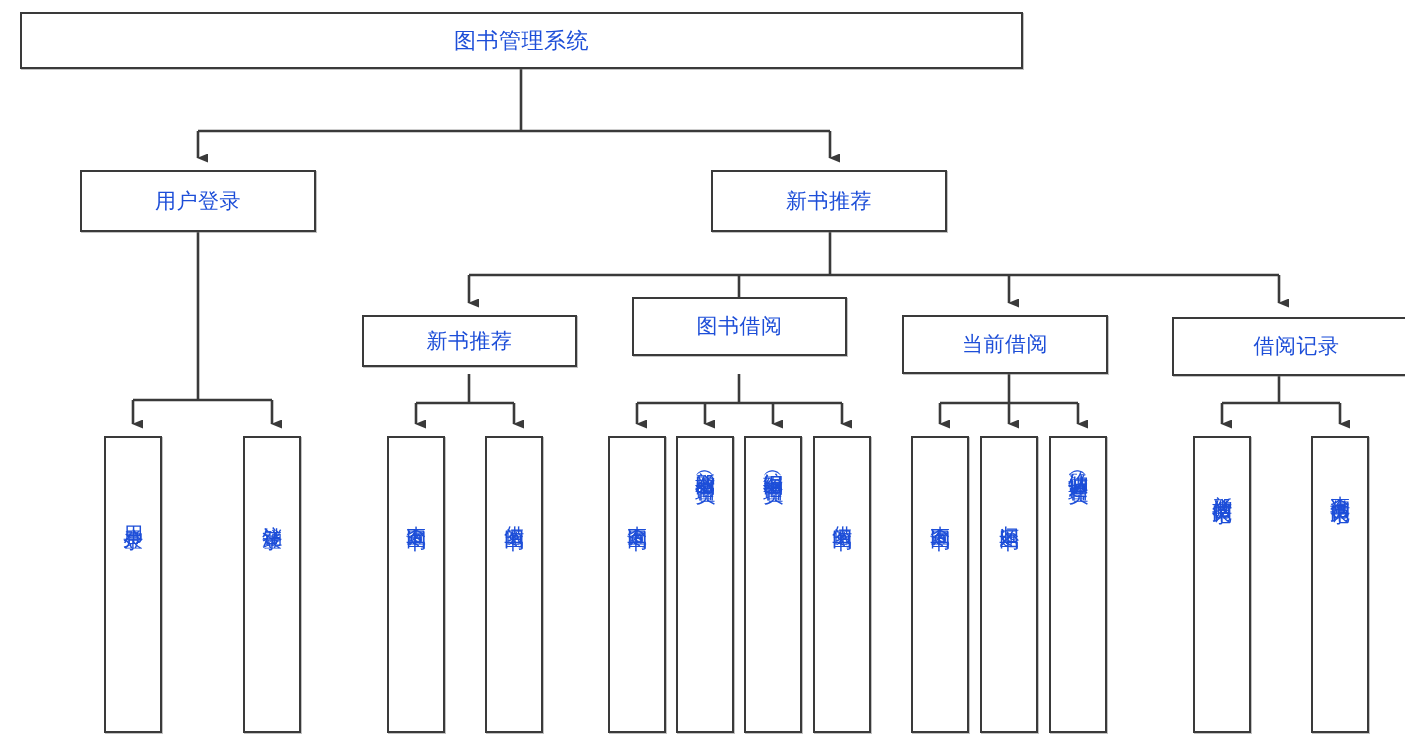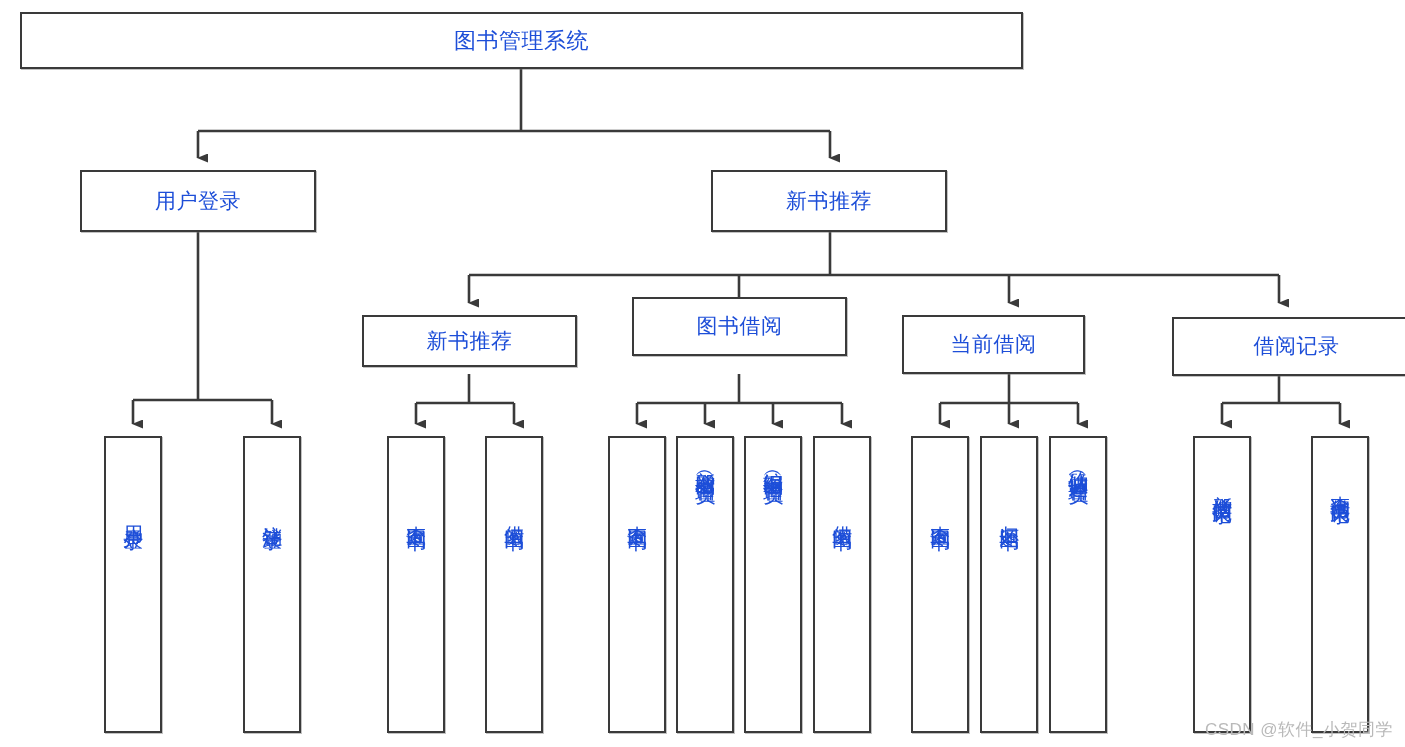--- a/index.html
+++ b/index.html
@@ -139,21 +139,21 @@
   <div class="node horizontal" style="left:711px; top:170px; width:236px; height:62px;">
     <span class="label">新书推荐</span>
   </div>
 
   <div class="node horizontal" style="left:362px; top:315px; width:215px; height:52px;">
     <span class="label">新书推荐</span>
   </div>
   <div class="node horizontal" style="left:632px; top:297px; width:215px; height:59px;">
     <span class="label">图书借阅</span>
   </div>
-  <div class="node horizontal" style="left:902px; top:315px; width:183px; height:59px;">
+  <div class="node horizontal" style="left:902px; top:315px; width:206px; height:59px;">
     <span class="label">当前借阅</span>
   </div>
   <div class="node horizontal" style="left:1172px; top:317px; width:249px; height:59px;">
     <span class="label">借阅记录</span>
   </div>
 
   <div class="node vertical mid" style="left:104px; top:436px; width:58px; height:297px;">
     <span class="label">用户登录</span>
   </div>
   <div class="node vertical mid" style="left:243px; top:436px; width:58px; height:297px;">
@@ -190,14 +190,13 @@
     <span class="label">确认归还（管理员）</span>
   </div>
 
   <div class="node vertical long" style="left:1193px; top:436px; width:58px; height:297px;">
     <span class="label">新增借阅记录</span>
   </div>
   <div class="node vertical long" style="left:1311px; top:436px; width:58px; height:297px;">
     <span class="label">查询借阅记录</span>
   </div>
 
-  <div id="watermark">CSDN @软件_小贺同学</div>
 </div>
 
 </body></html>

